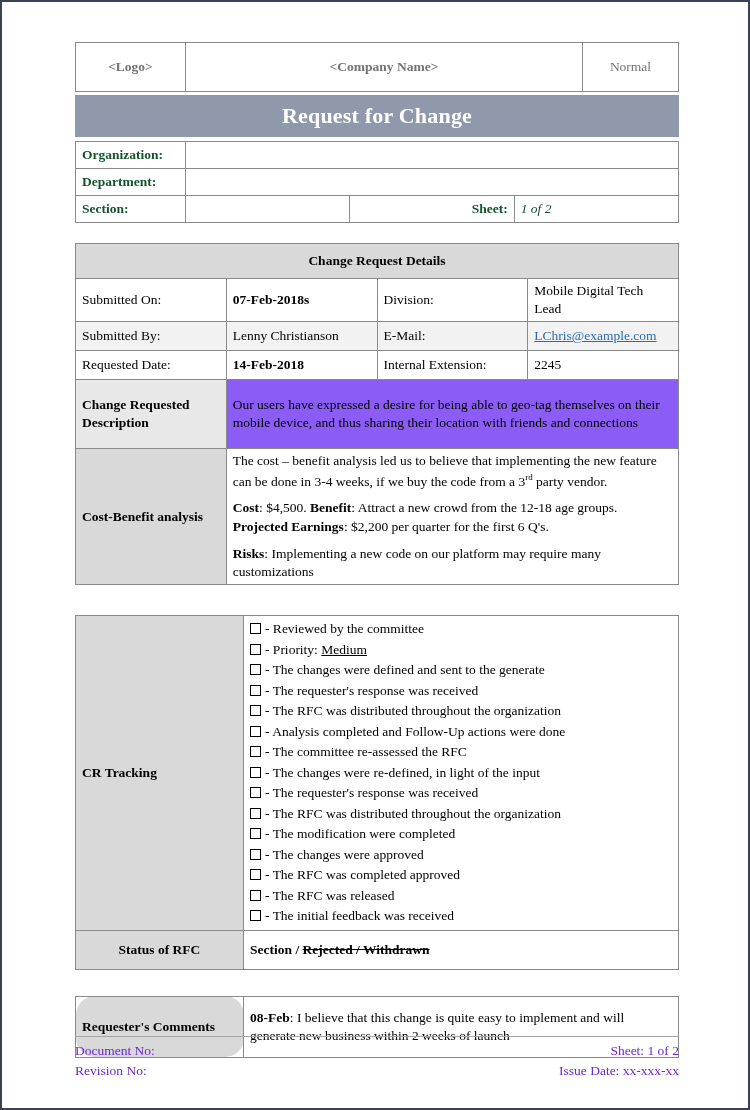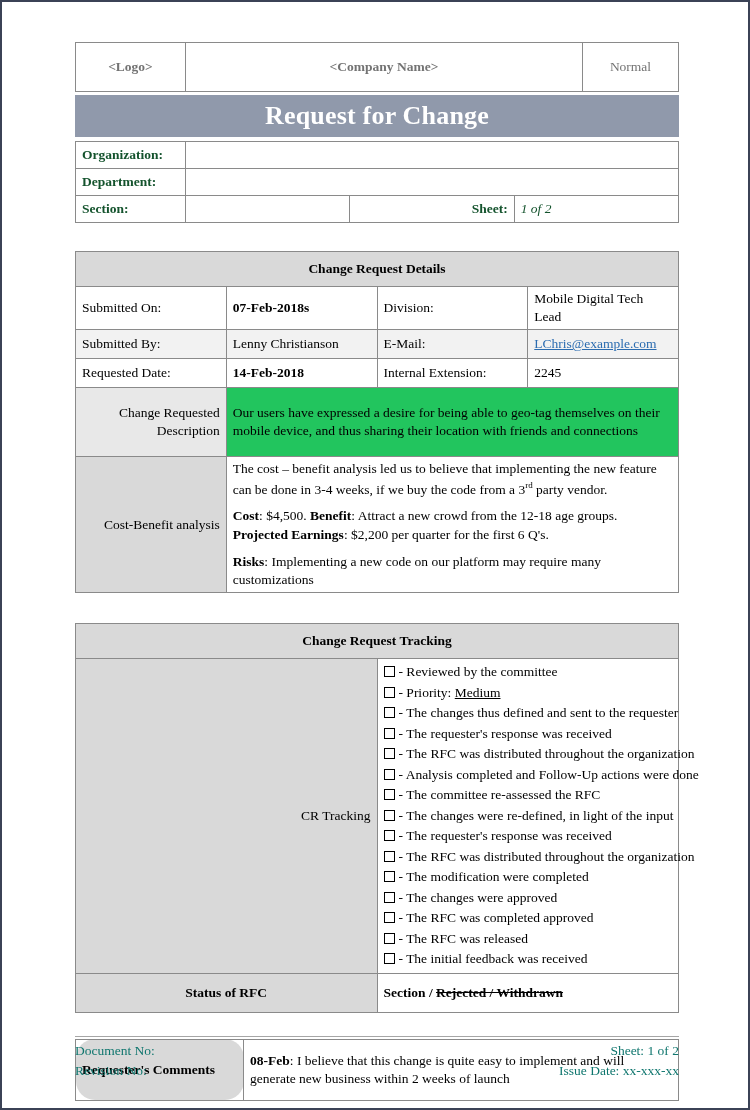--- a/index.html
+++ b/index.html
@@ -73,72 +73,72 @@
     width: 604px;
     height: 42px;
     background: #9099ab;
     border: 1px solid #9099ab;
     box-sizing: border-box;
     display: flex;
     align-items: center;
     justify-content: center;
     color: #ffffff;
     font-weight: bold;
-    font-size: 26px;
+    font-size: 22px;
     letter-spacing: 0.2px;
   }
 
   
   .orgblock { margin-top: 4px; }
   .orgblock td {
     border: 1px solid #a6a6a6;
     height: 20px;
     color: #14532d;
     font-weight: bold;
     font-size: 13.5px;
     padding: 2px 5px;
   }
   .orgblock td.blank { font-weight: normal; font-style: italic; }
   .w-orglabel { width: 97px; }
   .w-sheetlabel { width: 70px; text-align: right; }
   .w-sheetval { width: 82px; }
 
   
-  .details { margin-top: 28px; border-radius: 12px; }
+  .details { margin-top: 20px; border-radius: 12px; }
   .details td { height: 22px; }
   .sec-head {
     background: #d9d9d9;
     text-align: center;
     font-weight: bold;
     font-size: 15px;
     height: 28px !important;
   }
   .d-c1 { width: 152px; }
   .d-c2 { width: 148px; }
   .d-c3 { width: 146px; }
   .d-c4 { width: 158px; }
   .row-alt td { background: #f2f2f2; }
   .bold { font-weight: bold; }
   .email {
     color: #2b6cb0;
     text-decoration: underline;
   }
   td.rowlabel {
     background: #e8e8e8;
-    font-weight: normal;
-    text-align: right;
+    font-weight: bold;
+    text-align: left;
     vertical-align: middle;
   }
   td.rowlabel.darker { background: #d9d9d9; }
   td.bodycell {
     vertical-align: top;
     padding: 8px 8px;
     line-height: 1.45;
   }
-  td.bodycell.tint { background: #22c55e; }
+  td.bodycell.tint { background: #8b5cf6; }
   td.bodycell p { margin: 0 0 9px 0; }
   td.bodycell p:last-child { margin-bottom: 0; }
   sup { font-size: 9px; vertical-align: super; }
 
   
   .tracking { margin-top: 30px; }
   .tracking td { height: 22px; }
   .t-c1 { width: 155px; }
   .track-list {
     padding: 7px 8px 7px 10px;
@@ -192,21 +192,21 @@
   
   .footer {
     position: absolute;
     left: 73px;
     top: 1034px;
     width: 604px;
     border-top: 1px solid #a6a6a6;
     padding-top: 4px;
     display: flex;
     justify-content: space-between;
-    color: #0f766e;
+    color: #6d28d9;
     font-size: 13.5px;
     line-height: 1.5;
   }
   .footer .right { text-align: right; }
 </style>
 </head>
 <body>
 
 <div class="page">
   <div class="sheet">
@@ -275,29 +275,26 @@
           <p><span>The cost – benefit analysis led us to believe that implementing the new feature can be done in 3-4 weeks, if we buy the code from a 3</span><sup>rd</sup><span> party vendor.</span></p>
           <p><b>Cost</b><span>: $4,500. </span><b>Benefit</b><span>: Attract a new crowd from the 12-18 age groups.</span><br><b>Projected Earnings</b><span>: $2,200 per quarter for the first 6 Q's.</span></p>
           <p><b>Risks</b><span>: Implementing a new code on our platform may require many customizations</span></p>
         </td>
       </tr>
     </tbody>
       </table>
 
     <table class="doc tracking">
       <tbody>
-          <tr>
-        <td class="sec-head" colspan="2">Change Request Tracking</td>
-      </tr>
       <tr>
         <td class="rowlabel darker t-c1">CR Tracking</td>
         <td class="track-list">
           <div class="track-item"><span class="cb"></span><span>- Reviewed by the committee</span></div>
           <div class="track-item"><span class="cb"></span><span>- Priority: </span><span class="under">Medium </span></div>
-          <div class="track-item"><span class="cb"></span><span>- The changes thus defined and sent to the requester</span></div>
+          <div class="track-item"><span class="cb"></span><span>- The changes were defined and sent to the generate</span></div>
           <div class="track-item"><span class="cb"></span><span>- The requester's response was received</span></div>
           <div class="track-item"><span class="cb"></span><span>- The RFC was distributed throughout the organization</span></div>
           <div class="track-item"><span class="cb"></span><span>- Analysis completed and Follow-Up actions were done</span></div>
           <div class="track-item"><span class="cb"></span><span>- The committee re-assessed the RFC</span></div>
           <div class="track-item"><span class="cb"></span><span>- The changes were re-defined, in light of the input</span></div>
           <div class="track-item"><span class="cb"></span><span>- The requester's response was received</span></div>
           <div class="track-item"><span class="cb"></span><span>- The RFC was distributed throughout the organization</span></div>
           <div class="track-item"><span class="cb"></span><span>- The modification were completed</span></div>
           <div class="track-item"><span class="cb"></span><span>- The changes were approved</span></div>
           <div class="track-item"><span class="cb"></span><span>- The RFC was completed approved</span></div>

